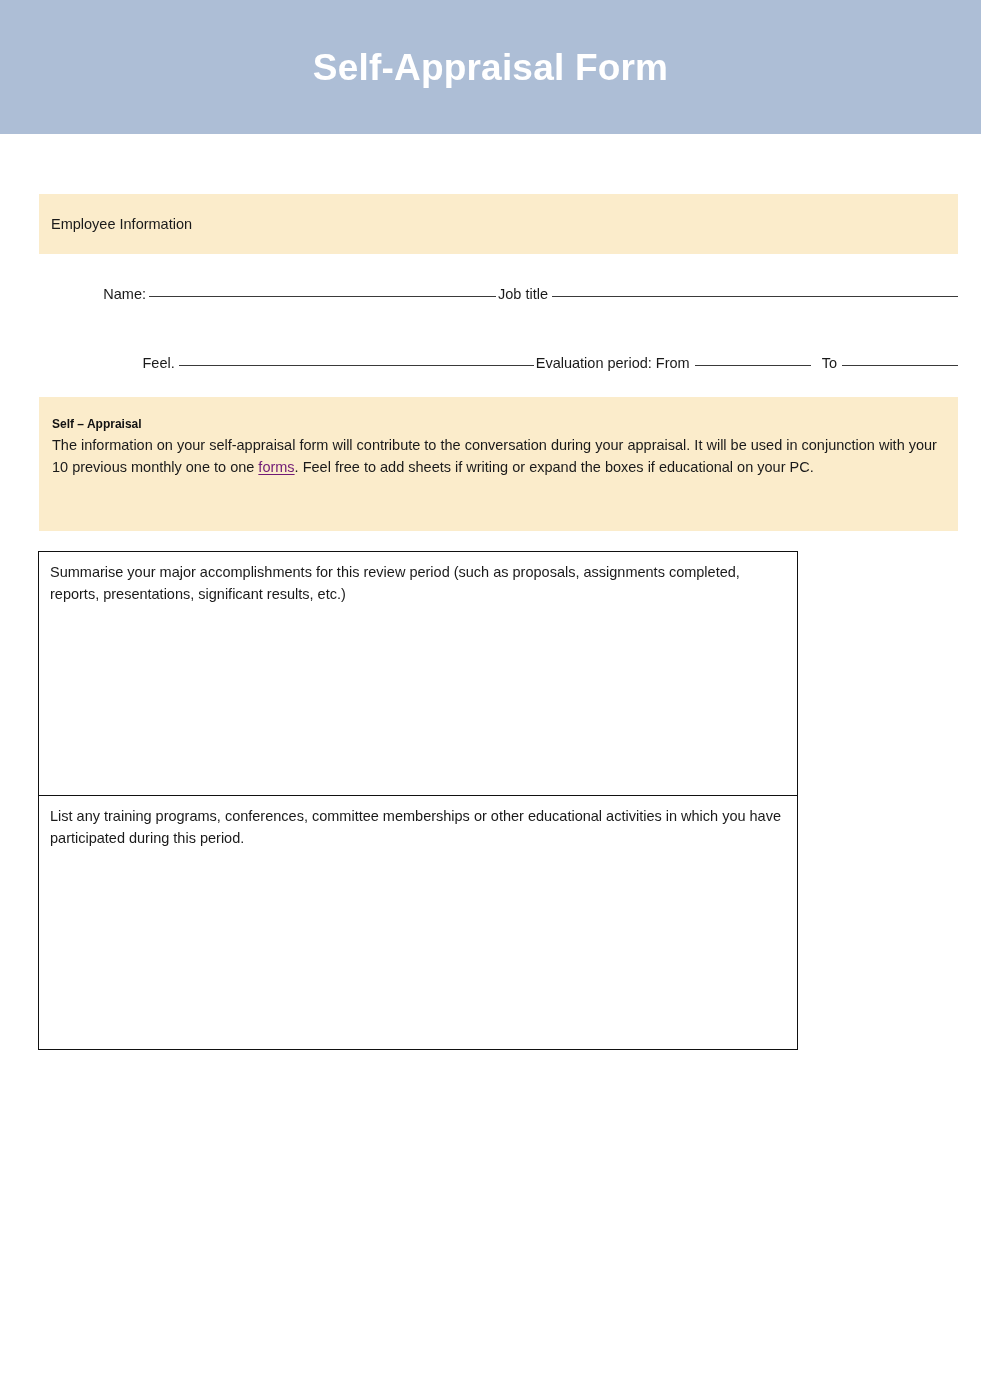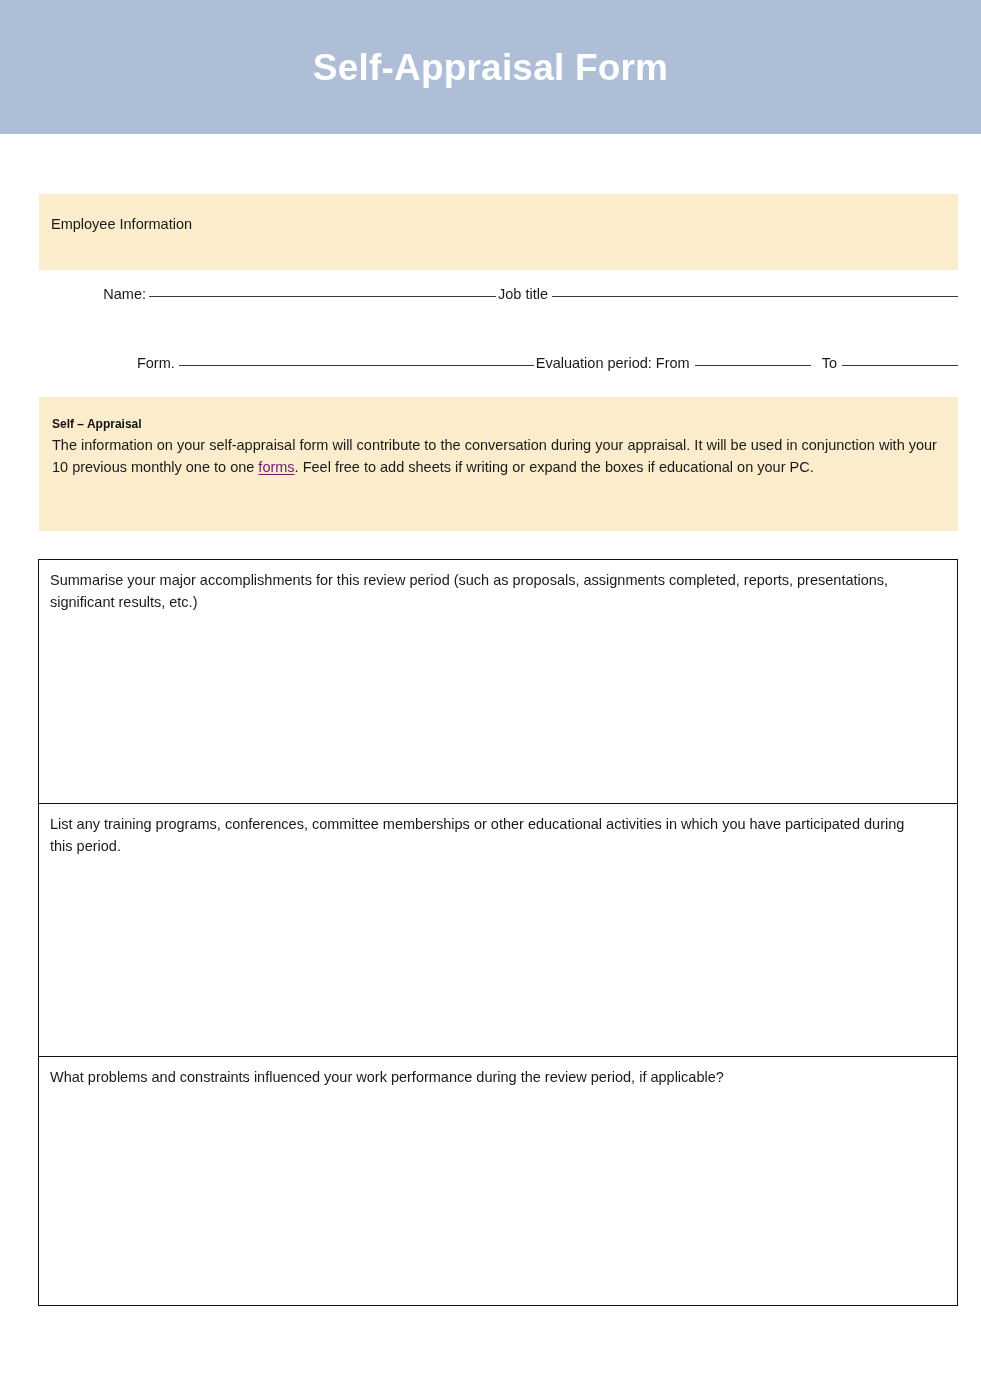--- a/index.html
+++ b/index.html
@@ -41,21 +41,21 @@
   
   .band {
     position: absolute;
     left: 39px;
     width: 919px;
     background: #fbeccb;
     box-sizing: border-box;
   }
   .band-employee {
     top: 194px;
-    height: 76px;
+    height: 60px;
     padding: 22px 16px 0 12px;
   }
   .band-employee .band-title {
     font-size: 14.5px;
     font-weight: 400;
     color: #1a1a1a;
   }
 
   .band-selfappraisal {
     top: 397px;
@@ -109,25 +109,24 @@
   .rule-from   { width: 116px; margin: 0 2px 0 5px; }
   .rule-to     { width: 116px; margin: 0 0 0 5px; }
 
   .spacer-gap { display: inline-block; width: 9px; }
 
   
   .qtable {
     position: absolute;
     left: 38px;
     top: 551px;
-    width: 920px;
+    width: 760px;
     border: 1.6px solid #111111;
     box-sizing: border-box;
     background: #ffffff;
-    margin-top: 8px;
   }
   .qcell {
     box-sizing: border-box;
     padding: 10px 11px 0 11px;
     border-bottom: 1.6px solid #111111;
   }
   .qcell:last-child {
     border-bottom: none;
   }
   .qcell-1 { height: 244px; }
@@ -151,35 +150,32 @@
 
 <div class="band band-employee">
   <div class="band-title">Employee Information</div>
 </div>
 
 <div class="field-row row-name">
   <span class="field-label">Name:</span><span class="rule rule-name"></span><span class="field-label">Job title</span><span class="rule rule-job"></span>
 </div>
 
 <div class="field-row row-dept">
-  <span class="field-label">Form.</span><span class="rule rule-dept"></span><span class="field-label">Evaluation period: From</span><span class="rule rule-from"></span><span class="spacer-gap"></span><span class="field-label">To</span><span class="rule rule-to"></span>
+  <span class="field-label">Feel.</span><span class="rule rule-dept"></span><span class="field-label">Evaluation period: From</span><span class="rule rule-from"></span><span class="spacer-gap"></span><span class="field-label">To</span><span class="rule rule-to"></span>
 </div>
 
 <div class="band band-selfappraisal">
   <p class="sa-heading">Self – Appraisal</p>
   <p class="sa-body"><span>The information on your self-appraisal form will contribute to the conversation during your appraisal. It will be used in conjunction with your 10 previous monthly one to one </span><a class="sa-link" href="#">forms</a><span>. Feel free to add sheets if writing or expand the boxes if educational on your PC.</span></p>
 </div>
 
 <div class="qtable">
 
   <div class="qcell qcell-1">
     <p class="qtext">Summarise your major accomplishments for this review period (such as proposals, assignments completed, reports, presentations, significant results, etc.)</p>
   </div>
 
   <div class="qcell qcell-2">
     <p class="qtext">List any training programs, conferences, committee memberships or other educational activities in which you have participated during this period.</p>
   </div>
 
-  <div class="qcell qcell-3">
-    <p class="qtext">What problems and constraints influenced your work performance during the review period, if applicable?</p>
-  </div>
 
 </div>
 
 </body></html>

